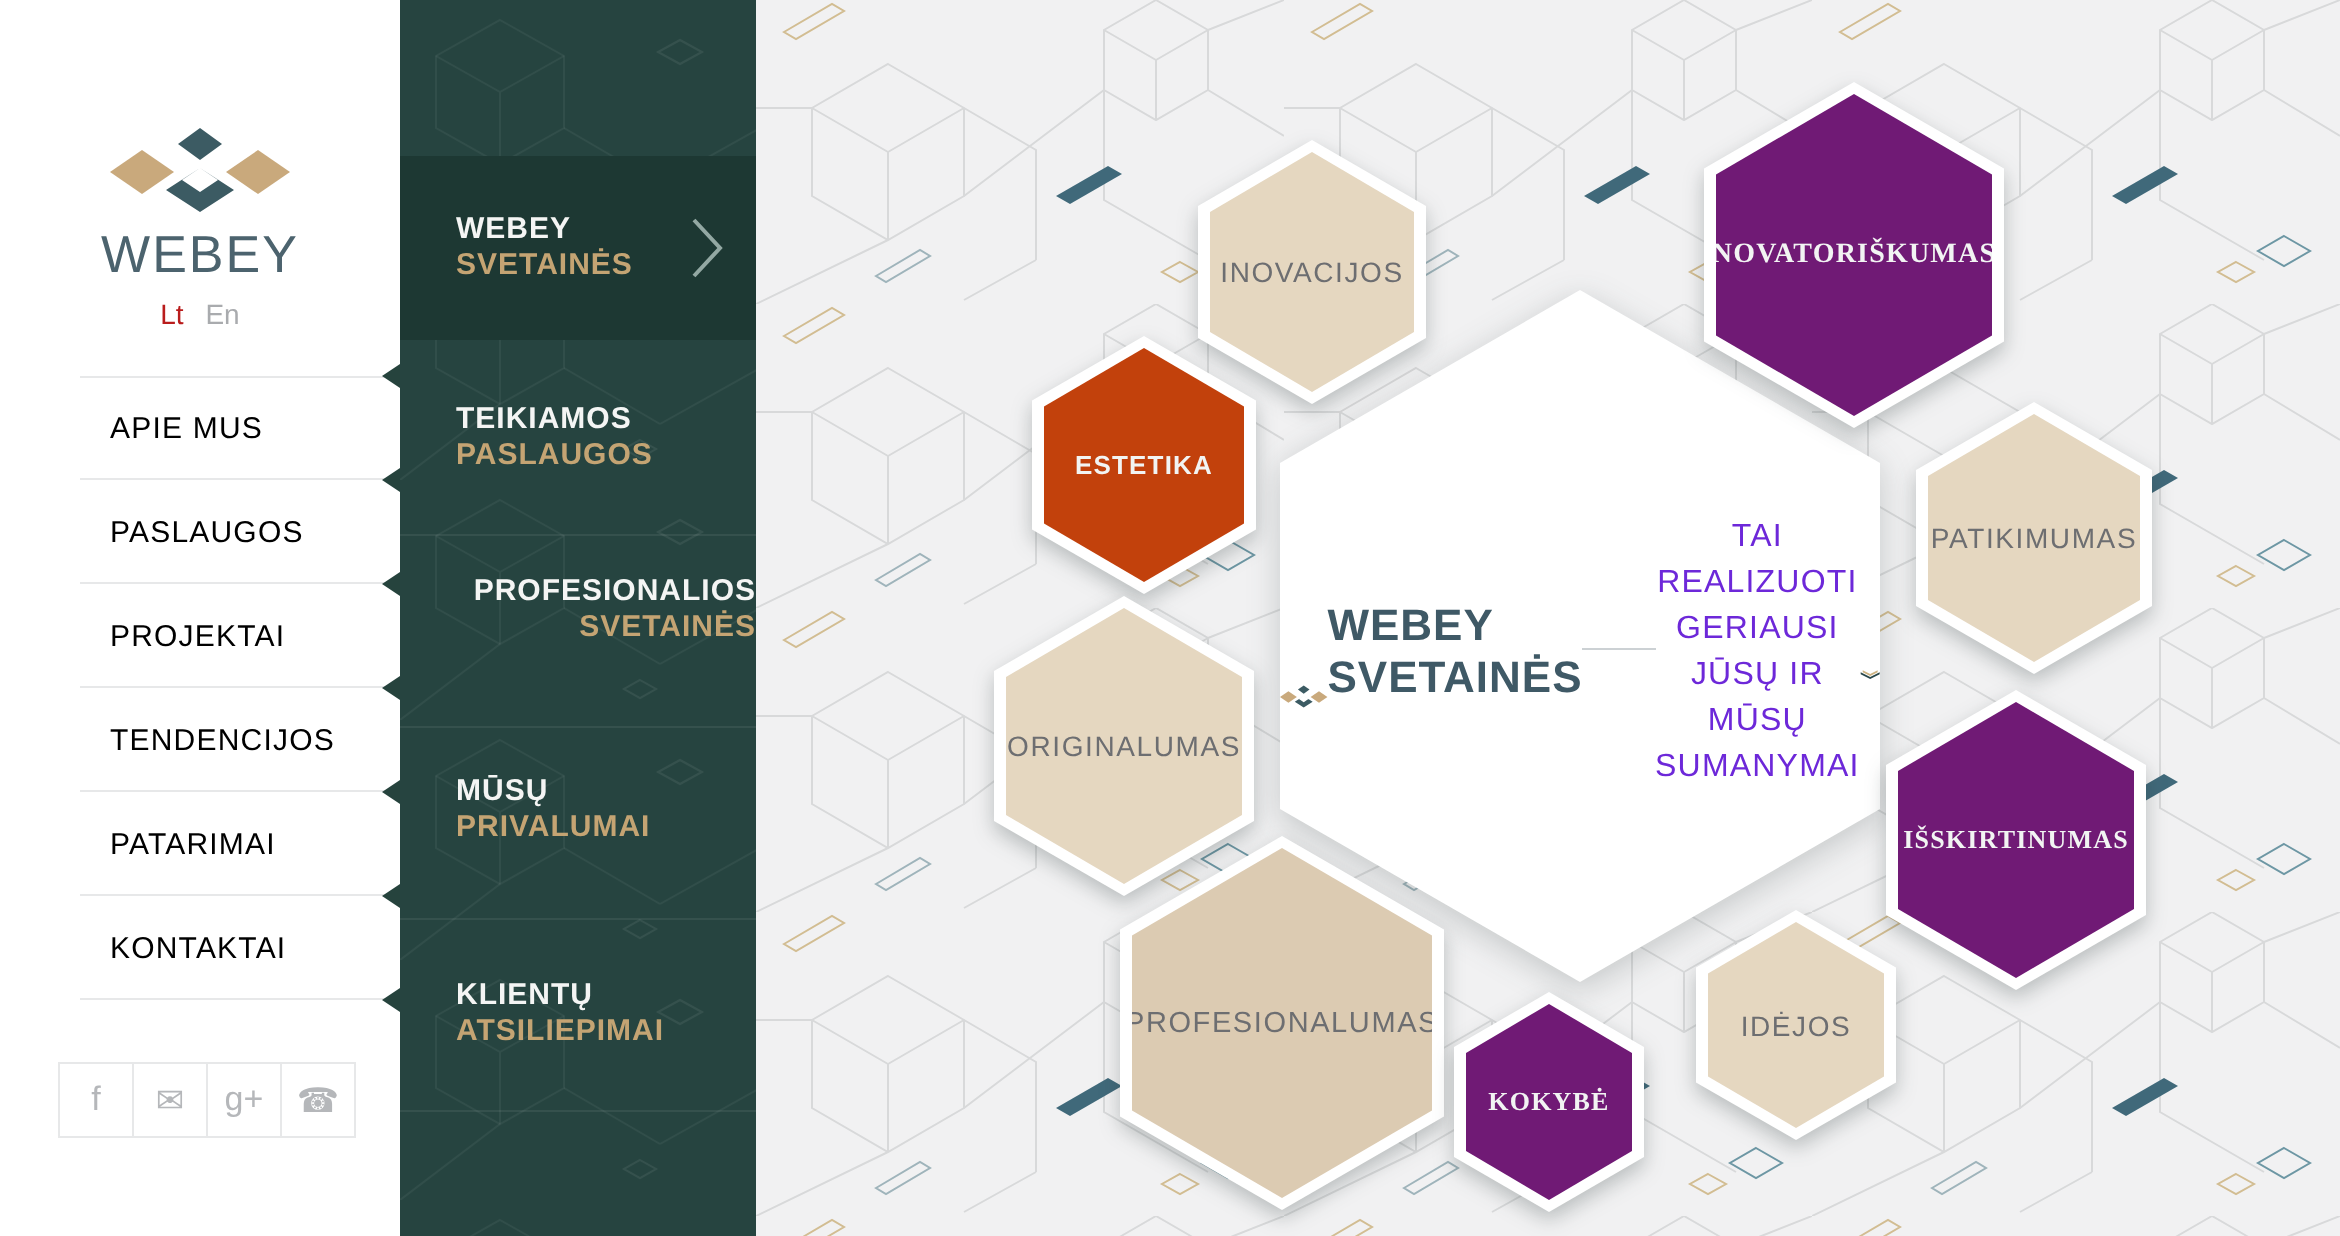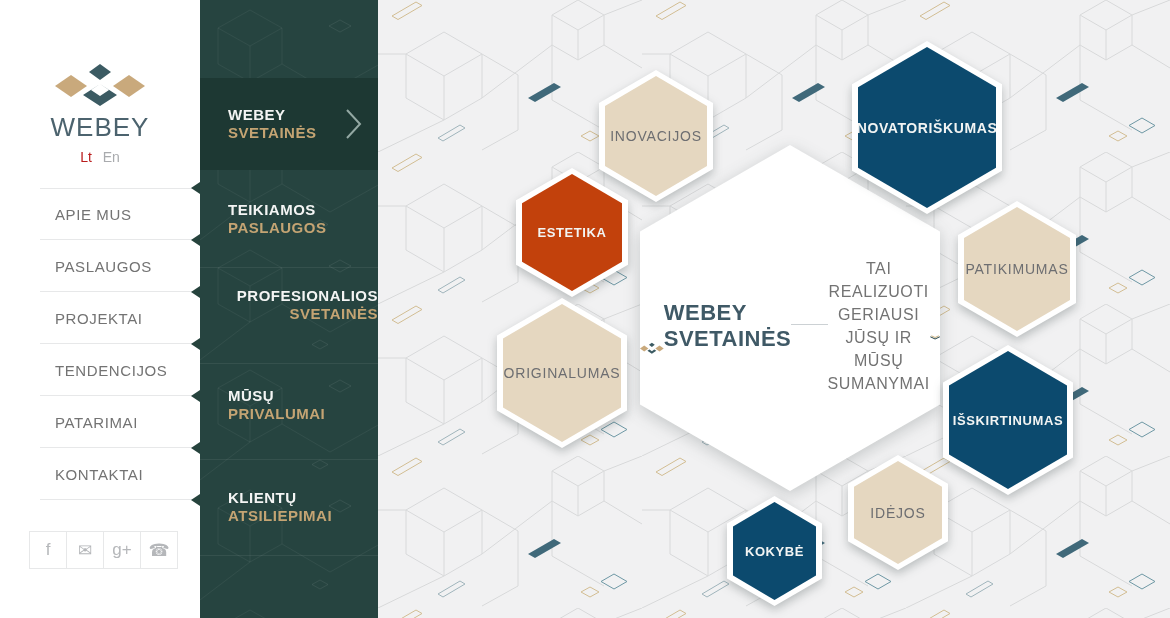--- a/index.html
+++ b/index.html
@@ -12,21 +12,21 @@
   #sidebar-left { position:absolute; left:0; top:0; width:200px; height:618px; background:#ffffff; z-index:30; }
   .logo-block { position:absolute; top:64px; left:0; width:200px; text-align:center; cursor:pointer; }
   .logo-mark { display:block; margin:0 auto; }
   .logo-text { display:block; margin-top:4px; font-size:26px; letter-spacing:1px; color:#4c636e; font-weight:400; }
   .lang-switch { position:absolute; top:149px; left:0; width:200px; text-align:center; font-size:14px; }
   .lang-current { color:#b91c1c; cursor:pointer; }
   .lang-other { color:#a9abae; margin-left:7px; cursor:pointer; }
 
   .nav-left { position:absolute; top:188px; left:0; width:200px; }
   .nav-left .nav-item { position:relative; height:52px; display:flex; align-items:center;
-      padding-left:55px; font-size:15px; letter-spacing:0.6px; color:#737373; cursor:pointer; }
+      padding-left:55px; font-size:15px; letter-spacing:0.6px; color:#000000; cursor:pointer; }
   .nav-left .nav-item::after { content:""; position:absolute; left:40px; right:0; bottom:0; height:1px; background:#e7e8e9; }
   .nav-left .nav-item:first-child::before { content:""; position:absolute; left:40px; right:0; top:0; height:1px; background:#e7e8e9; }
 
   .edge-arrow { position:absolute; left:191px; width:0; height:0;
       border-top:6px solid transparent; border-bottom:6px solid transparent; border-right:9px solid #26433d; z-index:31; }
 
   .social-row { position:absolute; left:30px; top:531px; display:flex; }
   .social-box { width:38px; height:38px; border:1px solid #e7e8e9; margin-left:-1px;
       display:flex; align-items:center; justify-content:center; color:#b5b7ba; font-size:17px; cursor:pointer; background:#fff; }
 
@@ -45,36 +45,36 @@
   #main { position:absolute; left:378px; top:0; width:792px; height:618px; background:#f1f1f2; overflow:hidden; }
   #main .bg-svg { position:absolute; left:0; top:0; }
 
   .hx { position:absolute; filter:drop-shadow(0 4px 5px rgba(40,55,55,0.28)); cursor:pointer; }
   .hx .hx-w { position:absolute; inset:0; background:#ffffff;
       clip-path:polygon(50% 0%, 100% 25%, 100% 75%, 50% 100%, 0% 75%, 0% 25%); }
   .hx .hx-f { position:absolute; inset:6px; clip-path:polygon(50% 0%, 100% 25%, 100% 75%, 50% 100%, 0% 75%, 0% 25%);
       display:flex; align-items:center; justify-content:center; text-align:center; }
   .hx.beige .hx-f { background:#e5d7c0; }
   .hx.beige-deep .hx-f { background:#dccbb2; }
-  .hx.dark .hx-f  { background:#0c4a6e; }
+  .hx.dark .hx-f  { background:#701a75;font-family:Liberation Serif, serif; }
   .hx.dark-lt .hx-f { background:#c2410c; }
   .hx .hx-label { font-size:14px; letter-spacing:0.8px; color:#6d6e71; padding:0 6px; }
   .hx.dark .hx-label, .hx.dark-lt .hx-label { color:#f2f4f3; font-weight:bold; font-size:13px; letter-spacing:0.6px; }
   .hx.dark .hx-label.lg { font-size:14px; }
 
   
   #hero { position:absolute; left:640px; top:145px; width:300px; height:346px; z-index:3;
       filter:drop-shadow(0 4px 8px rgba(40,55,55,0.22)); }
   #hero .hero-bg { position:absolute; inset:0; background:#ffffff;
       clip-path:polygon(50% 0%, 100% 25%, 100% 75%, 50% 100%, 0% 75%, 0% 25%); }
   .hero-content { position:absolute; inset:0; display:flex; align-items:center; }
   .hero-logo { margin-top:60px; }
   .hero-title { margin-top:16px; font-size:22px; font-weight:bold; letter-spacing:0.5px; color:#3f5966; }
   .hero-divider { margin-top:13px; width:214px; height:1px; background:#ccd1d4; }
-  .hero-sub { margin-top:15px; text-align:center; font-size:16px; line-height:23px; letter-spacing:0.6px; color:#737373; }
+  .hero-sub { margin-top:15px; text-align:center; font-size:16px; line-height:23px; letter-spacing:0.6px; color:#6d28d9; }
   .hero-scroll { margin-top:38px; cursor:pointer; }
 
   .z4 { z-index:4; }
 </style>
 </head>
 <body>
 
 <div id="app">
 
   <aside id="sidebar-left">
@@ -215,20 +215,26 @@
     <div class="hx beige z4" style="left:119px; top:298px; width:130px; height:150px;">
       <div class="hx-w"></div>
         <div class="hx-f">
           <span class="hx-label">ORIGINALUMAS</span>
         </div>
     </div>
     <div class="hx dark z4" style="left:565px; top:345px; width:130px; height:150px;">
       <div class="hx-w"></div>
         <div class="hx-f">
           <span class="hx-label">IŠSKIRTINUMAS</span>
+        </div>
+    </div>
+    <div class="hx beige-deep z4" style="left:182px; top:418px; width:162px; height:187px;">
+      <div class="hx-w"></div>
+        <div class="hx-f">
+          <span class="hx-label" style="font-size:14.5px;">PROFESIONALUMAS</span>
         </div>
     </div>
     <div class="hx dark z4" style="left:349px; top:496px; width:95px; height:110px;">
       <div class="hx-w"></div>
         <div class="hx-f">
           <span class="hx-label">KOKYBĖ</span>
         </div>
     </div>
     <div class="hx beige z4" style="left:470px; top:455px; width:100px; height:115px;">
       <div class="hx-w"></div>

